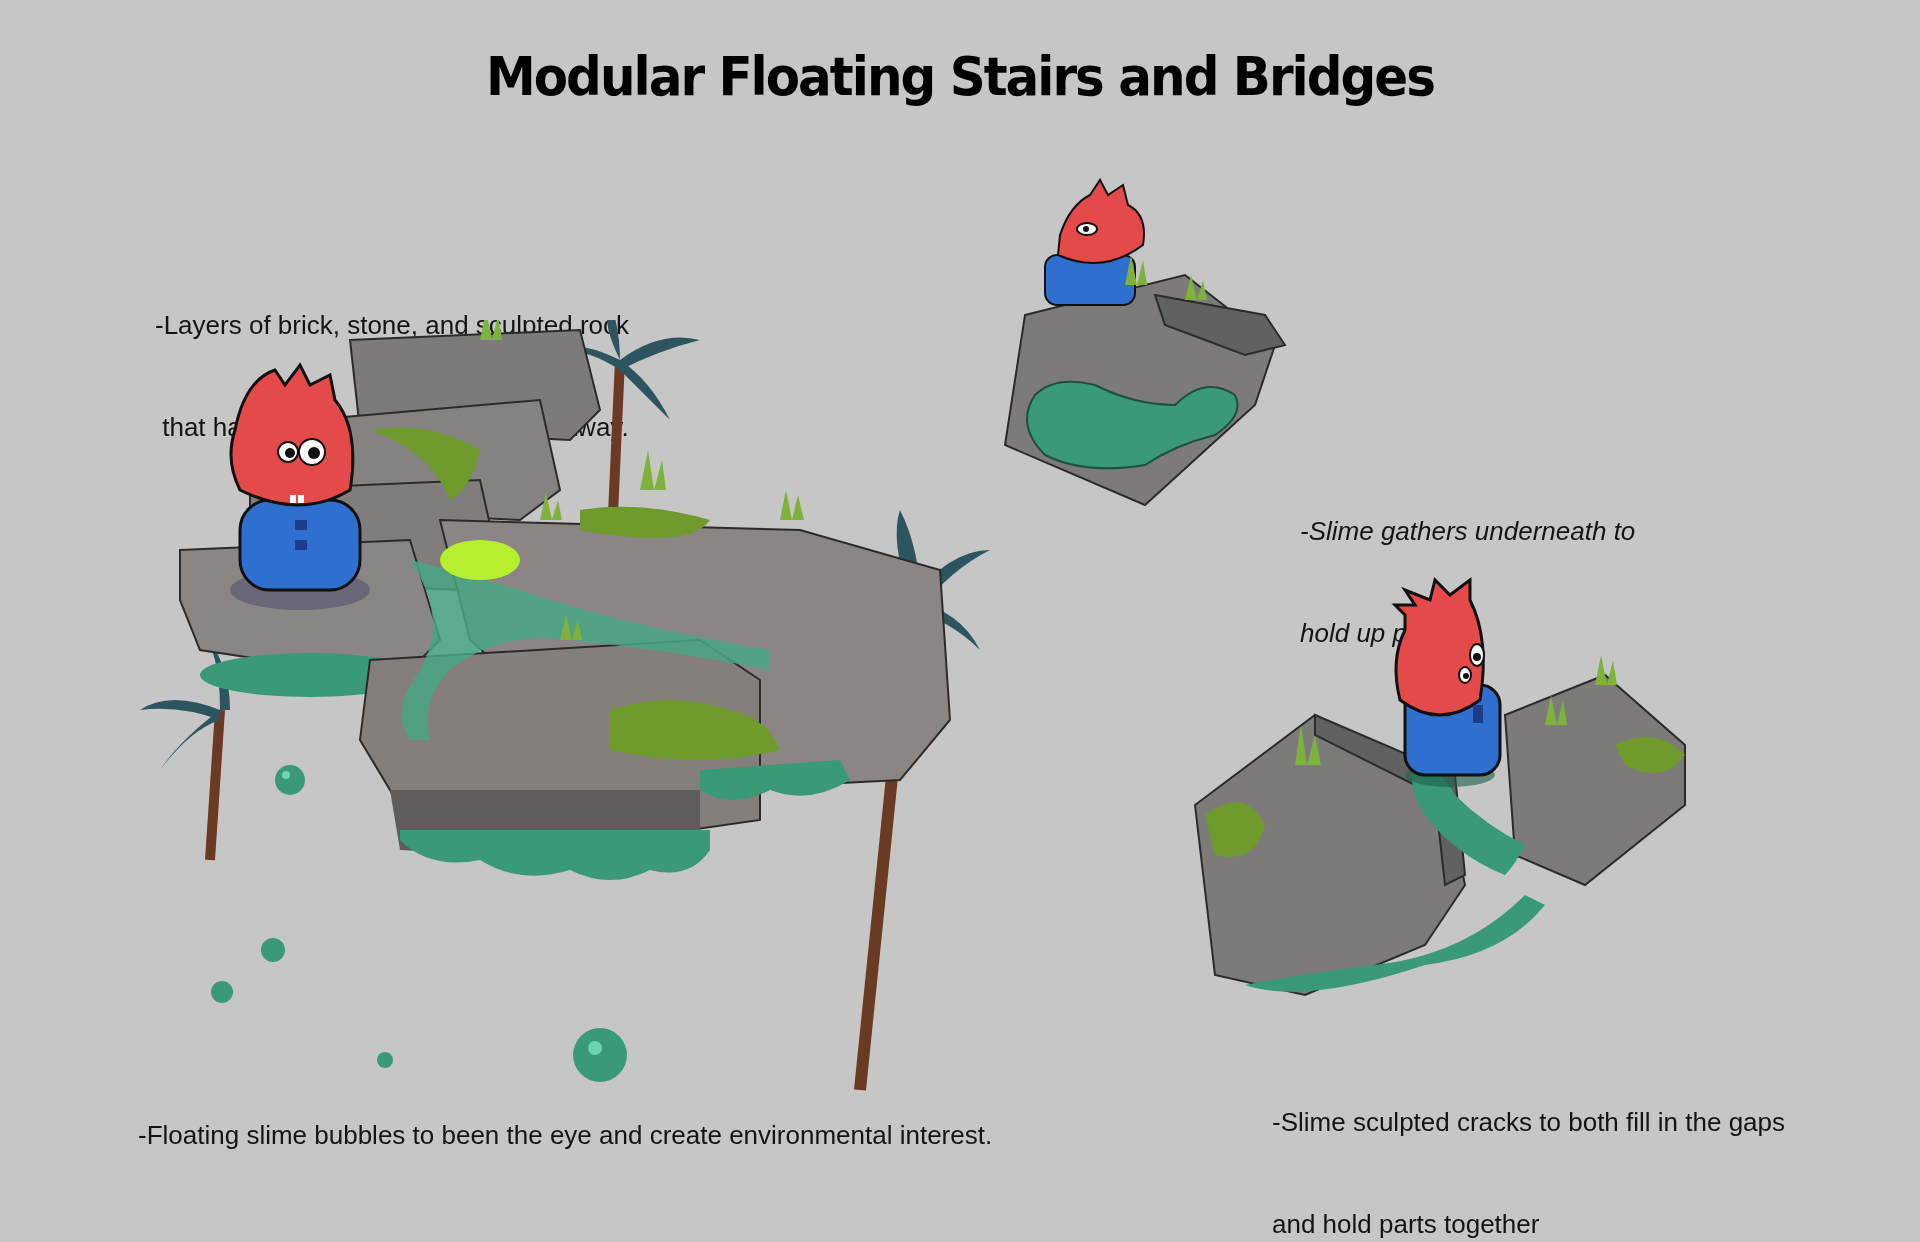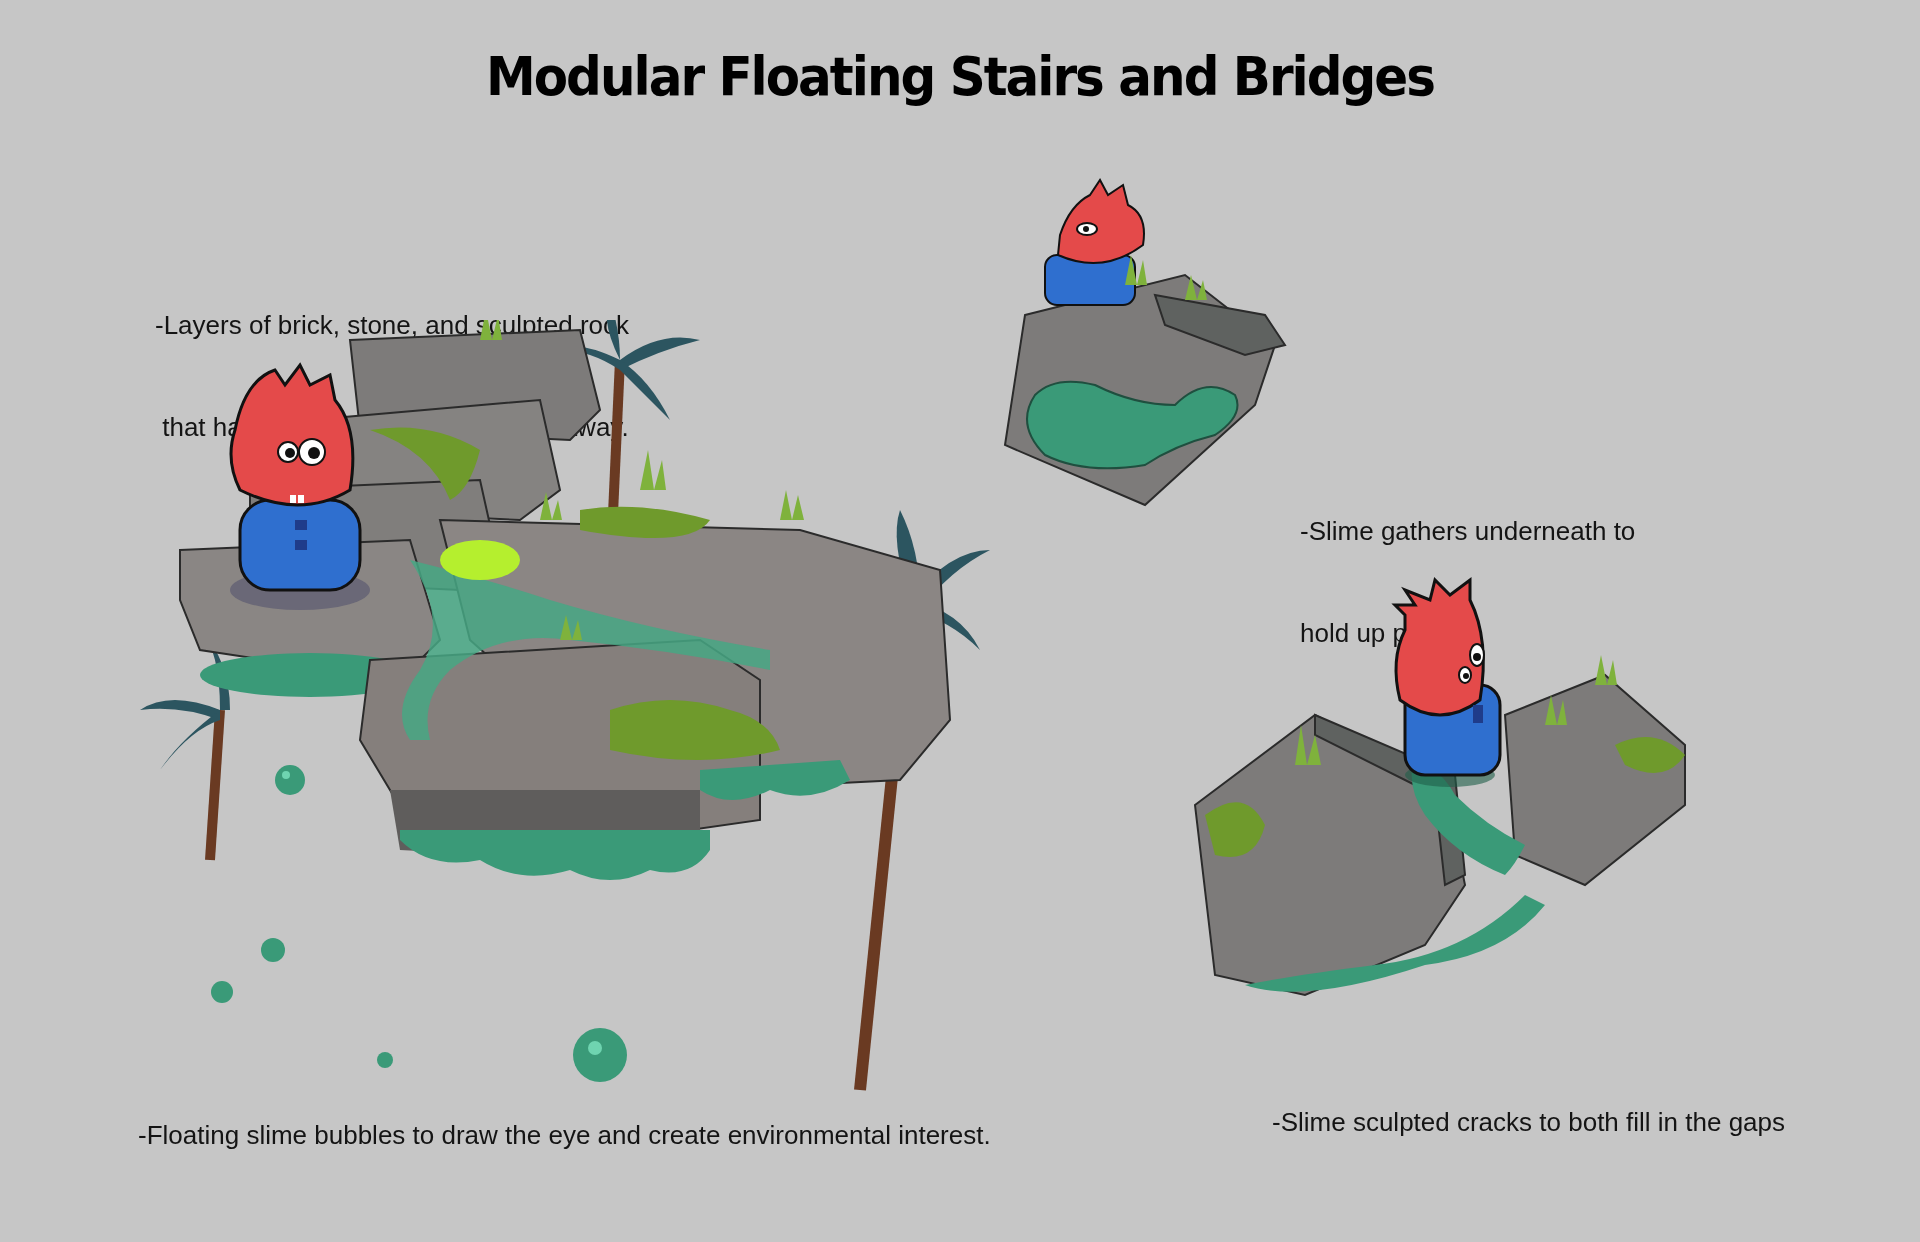--- a/index.html
+++ b/index.html
@@ -22,30 +22,31 @@
 </head>
 <body>
 
 <div class="title">Modular Floating Stairs and Bridges</div>
 
 <div class="note" style="left:155px; top:240px;">
   <div>-Layers of brick, stone, and sculpted rock</div>
   <div> that has been chipped and broken away.</div>
 </div>
 
-<div class="note" style="left:1300px; top:446px;">
+<div class="note" style="left:1300px; top:446px;font-style:italic;">
   <div>-Slime gathers underneath to</div>
   <div>hold up pieces.</div>
 </div>
 
 <div class="note" style="left:1272px; top:1037px;">
   <div>-Slime sculpted cracks to both fill in the gaps</div>
+  <div>and hold parts together</div>
 </div>
 
-<div class="note" style="left:138px; top:1118px;">-Floating slime bubbles to draw the eye and create environmental interest.</div>
+<div class="note" style="left:138px; top:1118px;">-Floating slime bubbles to been the eye and create environmental interest.</div>
 
 <svg class="art" style="left:140px; top:320px;" width="900" height="780" viewBox="0 0 900 780">
 
   <path d="M480 40 L470 260" stroke="#6a3a22" stroke-width="10" fill="none"></path>
   <path d="M80 390 L70 540" stroke="#6a3a22" stroke-width="10" fill="none"></path>
   <path d="M770 280 L720 770" stroke="#6a3a22" stroke-width="12" fill="none"></path>
 
   <g fill="#2c5560">
     <path d="M480 40 q-40 -20 -60 -10 q30 0 60 20z"></path>
       <path d="M480 40 q40 -30 80 -20 q-40 10 -80 30z"></path>

